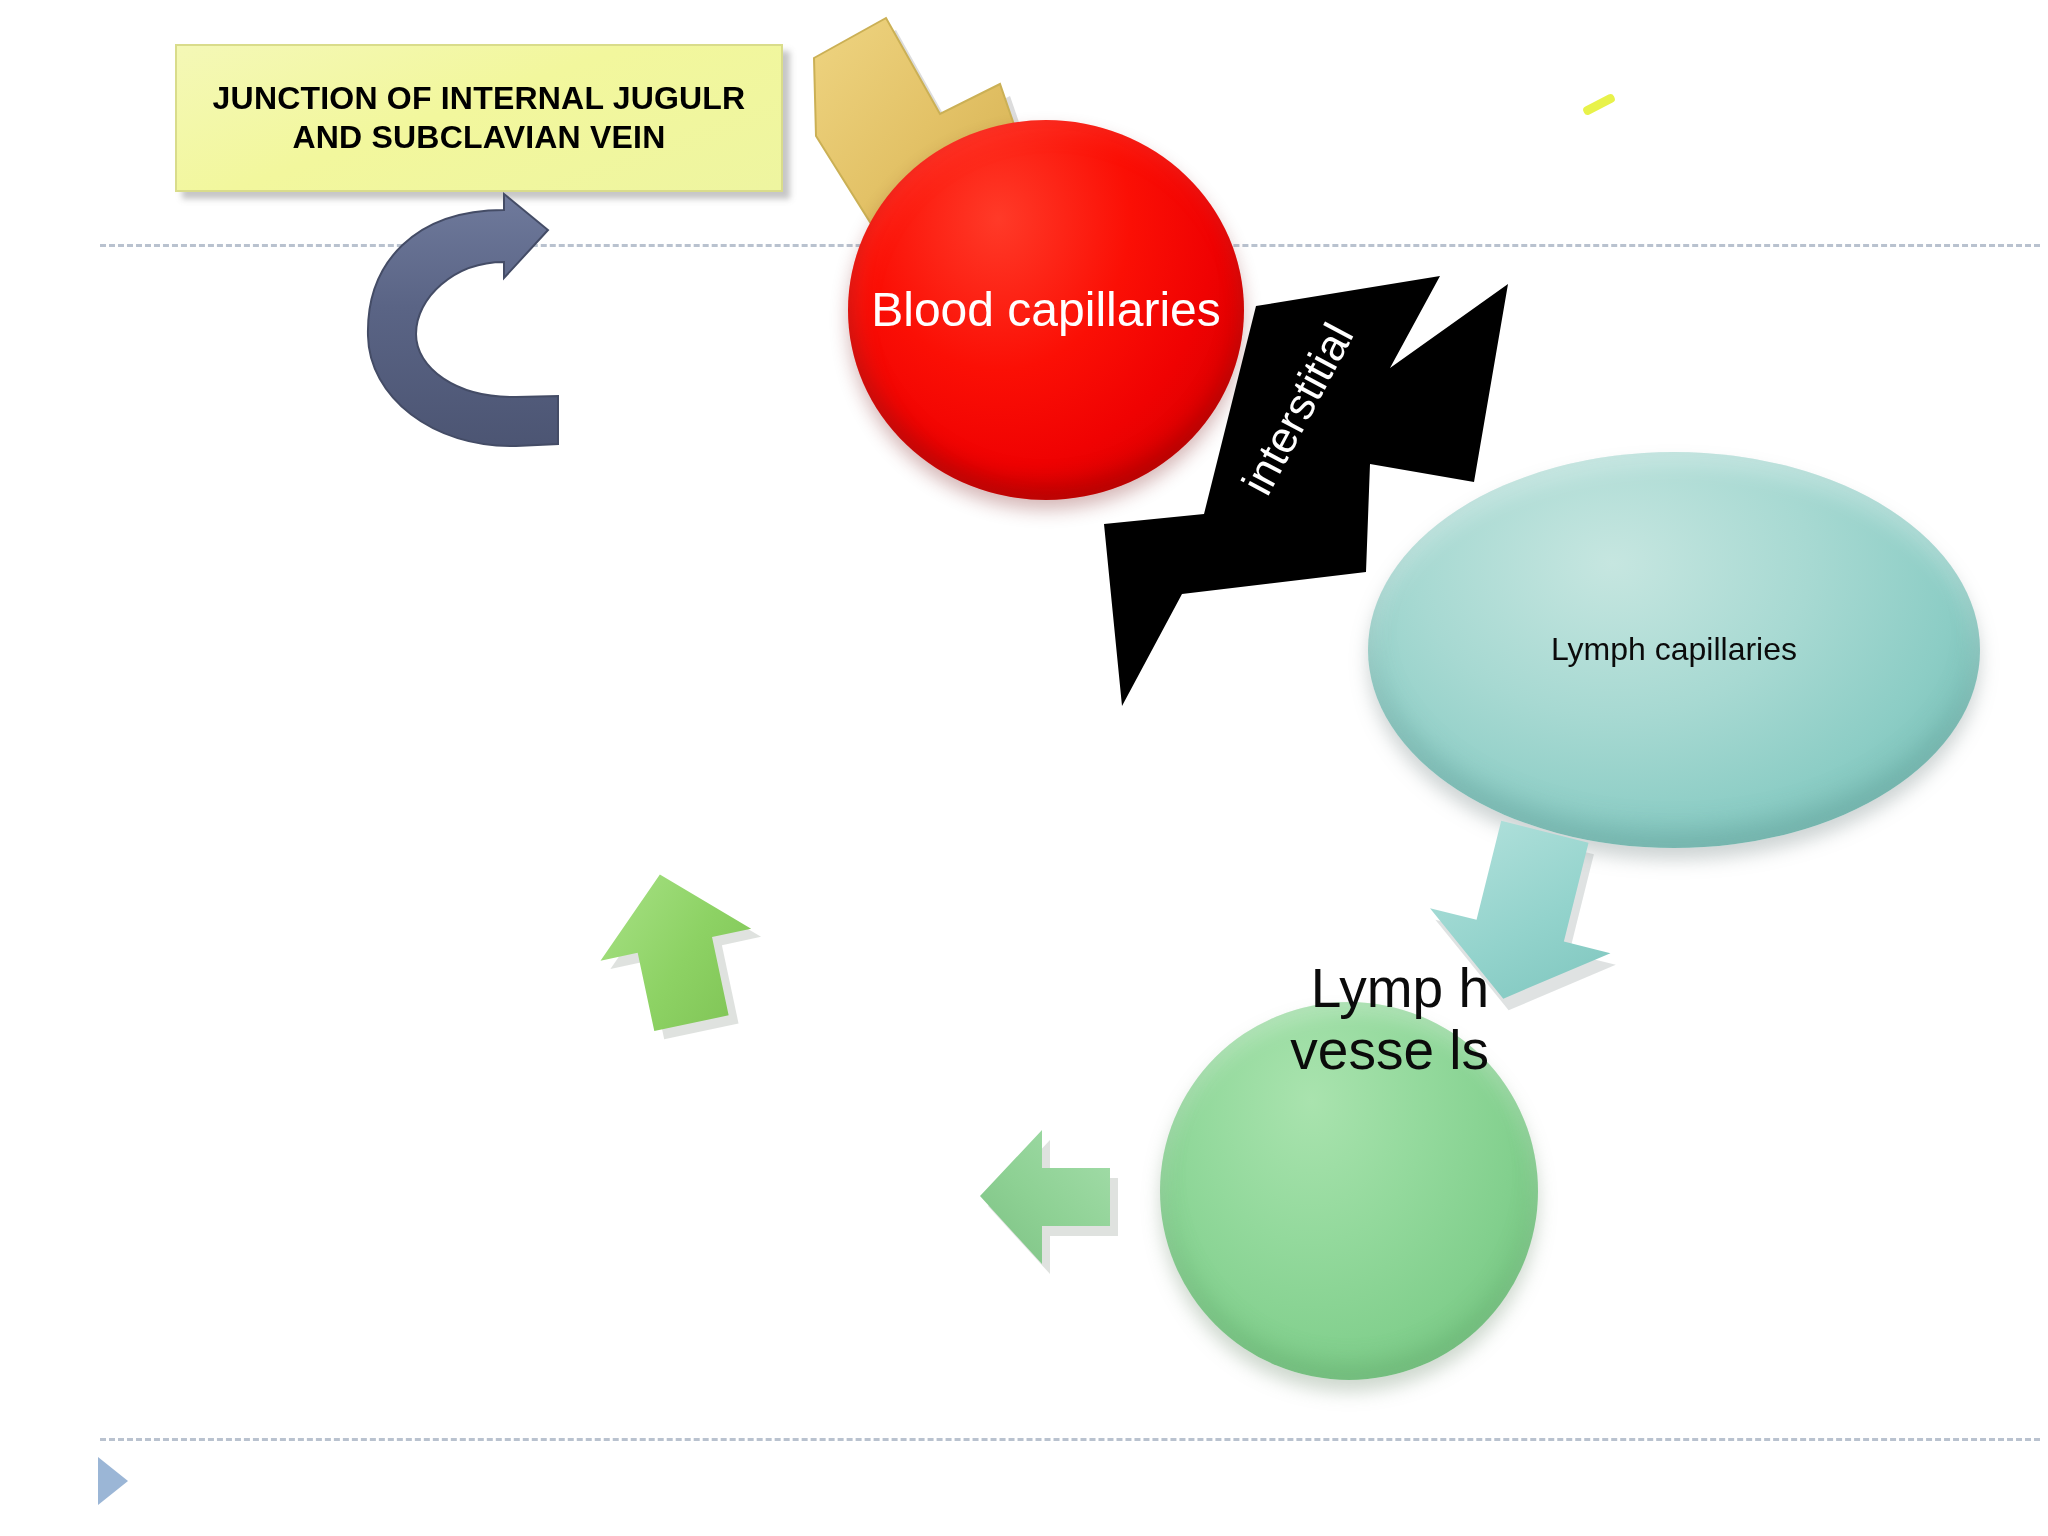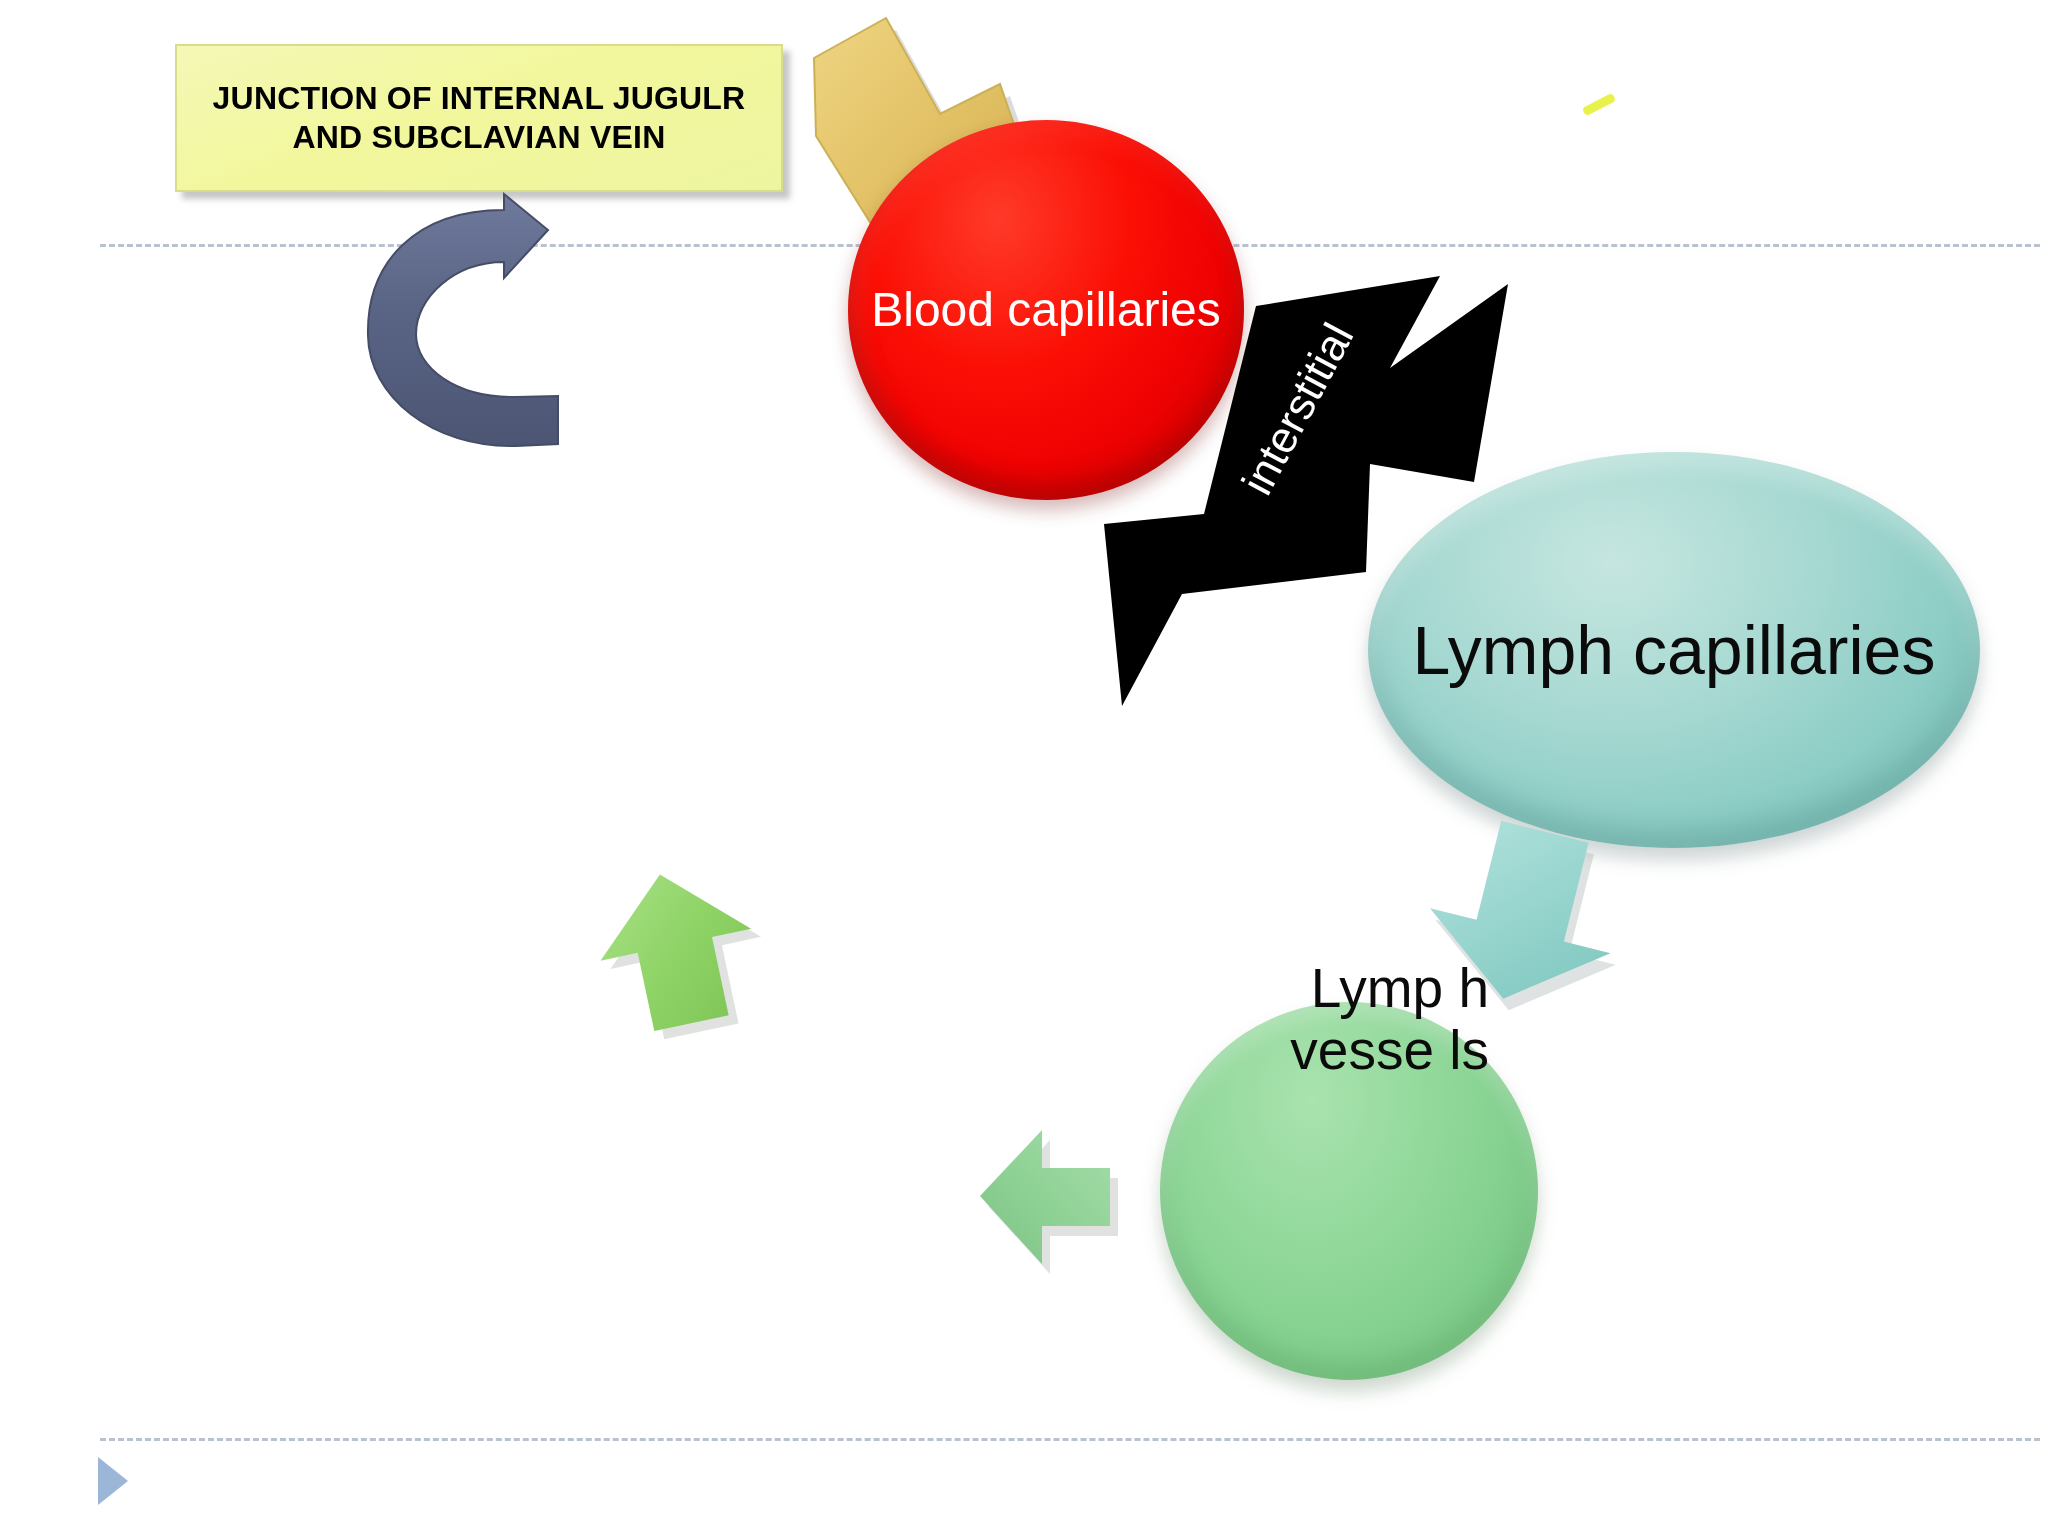--- a/index.html
+++ b/index.html
@@ -92,21 +92,21 @@
     width: 612px; height: 396px;
     border-radius: 50%;
     background:
       radial-gradient(ellipse at 40% 28%, #c6e6e0 0%, #a7d9d2 38%, #8ccdc5 66%, #76bdb4 88%, #6aa9a2 100%);
     box-shadow: 0 12px 18px rgba(110,130,130,0.34),
                 inset 0 -18px 26px rgba(80,140,135,0.35),
                 inset 0 12px 22px rgba(255,255,255,0.35);
   }
   .node-lymph-cap .label {
     color: #0b0b0b;
-    font-size: 68px;
+    font-size: 32px;
   }
 
   
   .node-vessels-ducts {
     left: 278px; top: 452px;
     width: 618px; height: 400px;
     border-radius: 50%;
     background:
       radial-gradient(ellipse at 62% 30%, #e7ef95 0%, #dbe77e 34%, #cfe06a 62%, #c5d85d 84%, #b9cc55 100%);
     box-shadow: 0 12px 18px rgba(120,130,100,0.34),

